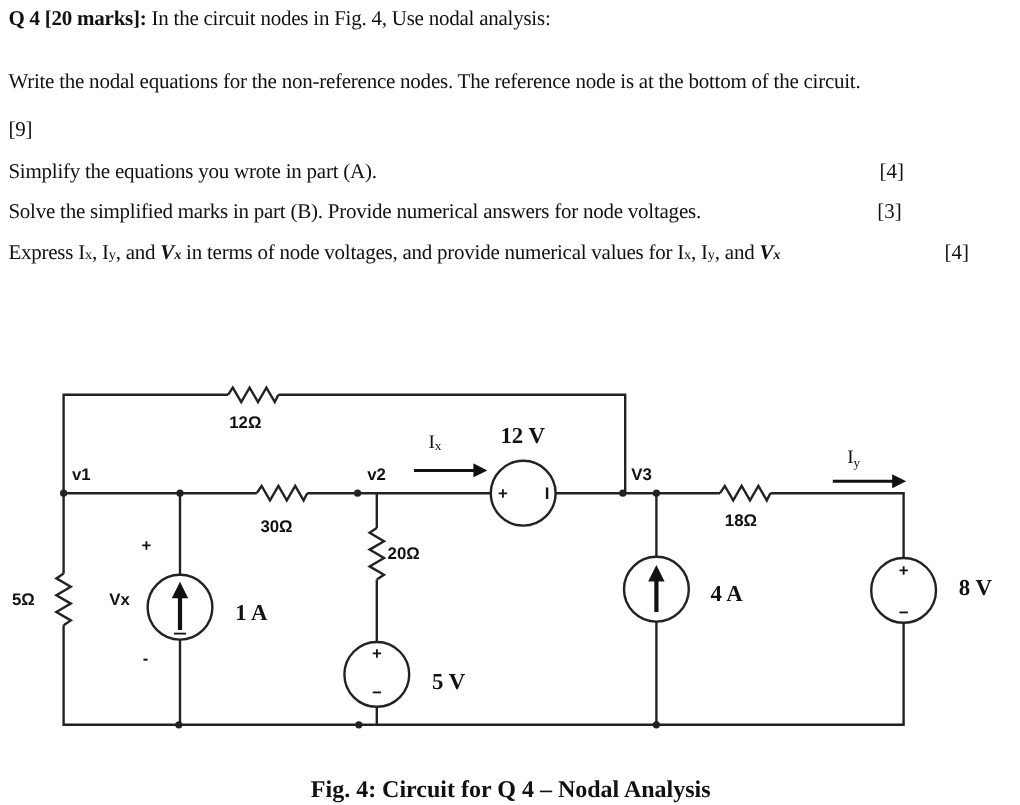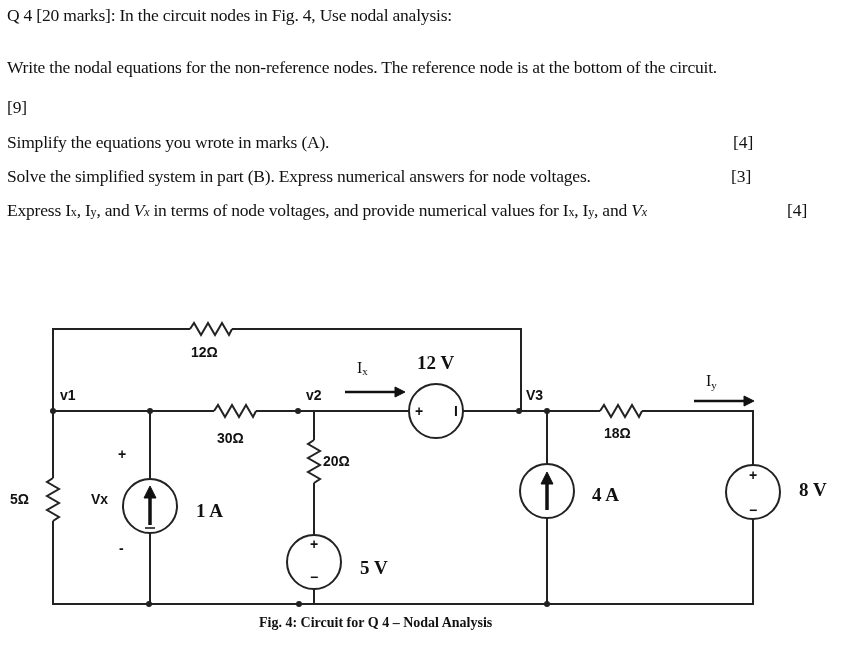--- a/index.html
+++ b/index.html
@@ -1,36 +1,36 @@
 <!DOCTYPE html>
 <html><head>
   <meta charset="utf-8">
   <style>
     html, body { margin: 0; padding: 0; background: #ffffff; }
     body { width: 850px; height: 671px; position: relative; overflow: hidden; color: #111; }
     .q-text { position: absolute; left: 7px; font-family: "Liberation Serif", serif; font-size: 17.5px; white-space: nowrap; letter-spacing: -0.2px; }
-    .q-text b { font-weight: normal; text-align: right; }
+    .q-text b { font-weight: bold; text-align: right; }
     .marks { position: absolute; font-family: "Liberation Serif", serif; font-size: 17.5px; }
     #circuit { position: absolute; left: 0; top: 0; }
     .lbl { font-family: "Liberation Sans", sans-serif; font-weight: bold; font-size: 14px; fill: #111; }
     .val { font-family: "Liberation Serif", serif; font-weight: bold; font-size: 19px; fill: #111; }
     .cur { font-family: "Liberation Serif", serif; font-size: 16px; fill: #111; }
-    .caption { position: absolute; left: 259px; top: 615px; font-family: "Liberation Serif", serif; font-weight: bold; font-size: 14px; white-space: nowrap; }
+    .caption { position: absolute; left: 259px; top: 647px; font-family: "Liberation Serif", serif; font-weight: bold; font-size: 20px; white-space: nowrap; }
   </style>
 </head>
 <body>
 
 <div class="q-text" style="top:5px">
   <b>Q 4 [20 marks]:</b><span> In the circuit nodes in Fig. 4, Use nodal analysis:</span>
 </div>
 <div class="q-text" style="top:57px">Write the nodal equations for the non-reference nodes. The reference node is at the bottom of the circuit.</div>
 <div class="q-text" style="top:97px">[9]</div>
-<div class="q-text" style="top:132px">Simplify the equations you wrote in marks (A).</div>
+<div class="q-text" style="top:132px">Simplify the equations you wrote in part (A).</div>
 <div class="marks" style="left:733px; top:132px">[4]</div>
-<div class="q-text" style="top:166px">Solve the simplified system in part (B). Express numerical answers for node voltages.</div>
+<div class="q-text" style="top:166px">Solve the simplified marks in part (B). Provide numerical answers for node voltages.</div>
 <div class="marks" style="left:731px; top:166px">[3]</div>
 <div class="q-text" style="top:200px">
   <span>Express I</span><span style="font-size:12px">x</span><span>, I</span><span style="font-size:12px">y</span><span>, and </span><b><i>V</i><i style="font-size:12px">x</i></b><span> in terms of node voltages, and provide numerical values for I</span><span style="font-size:12px">x</span><span>, I</span><span style="font-size:12px">y</span><span>, and </span><b><i>V</i><i style="font-size:12px">x</i></b>
 </div>
 <div class="marks" style="left:787px; top:200px">[4]</div>
 
 <svg id="circuit" width="850" height="671" viewBox="0 0 850 671">
   <g stroke="#222" stroke-width="2" fill="none">
 
     <polyline points="53,411 53,329 190,329"></polyline>

